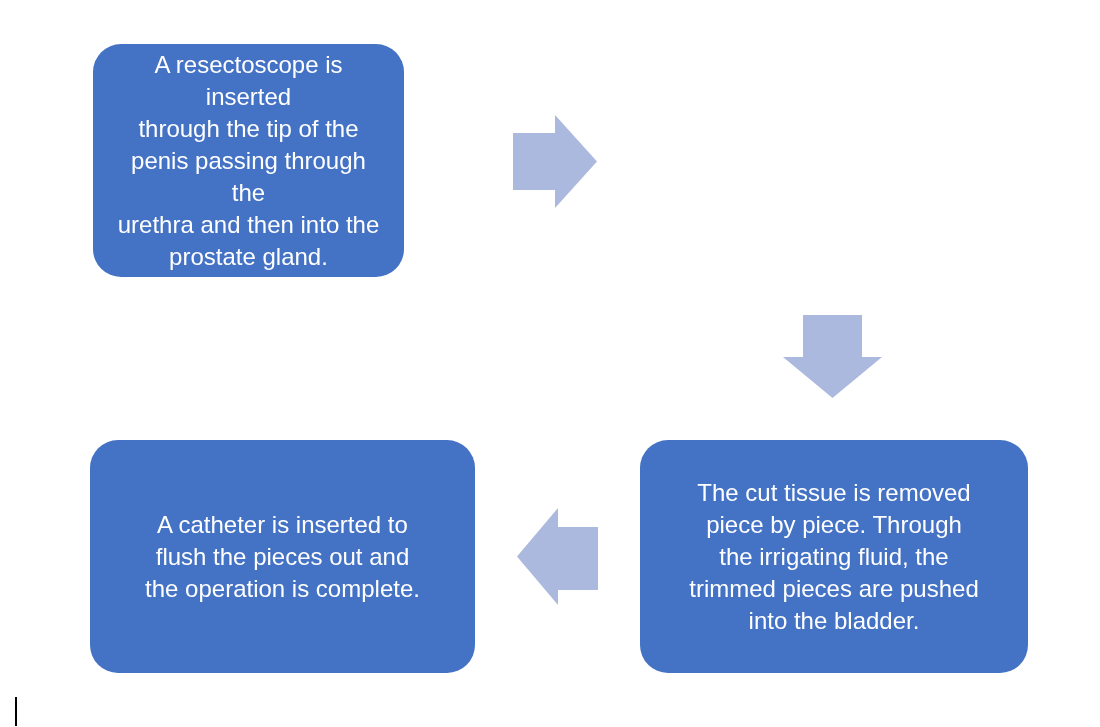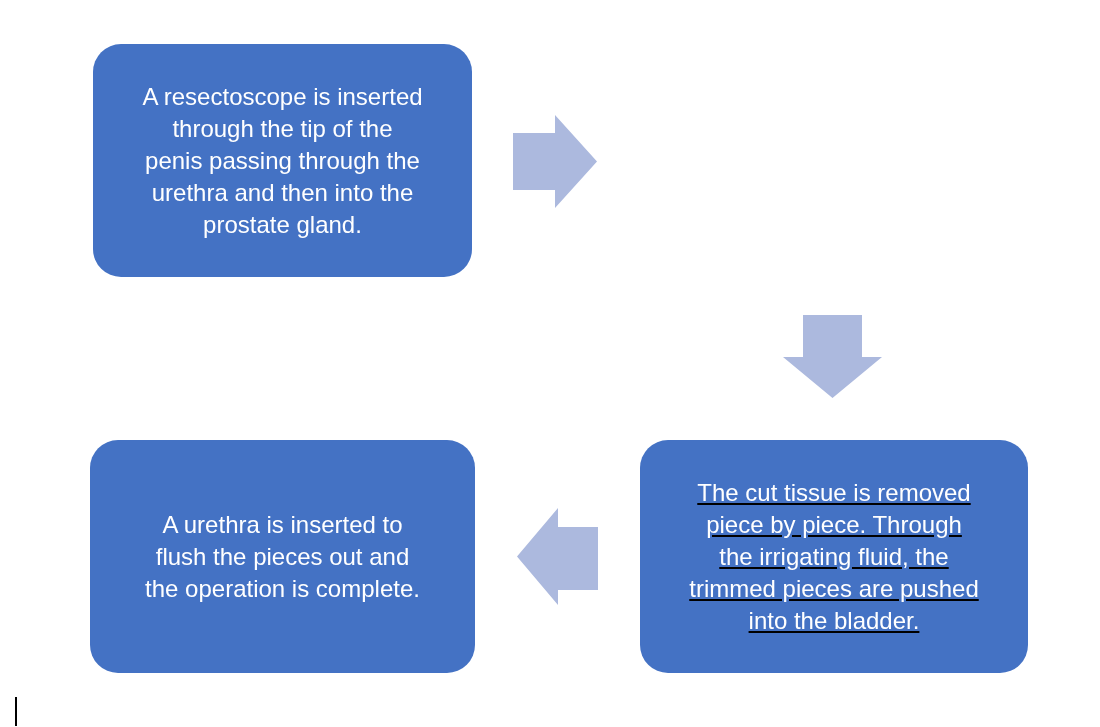--- a/index.html
+++ b/index.html
@@ -30,23 +30,23 @@
     justify-content: center;
     padding: 18px 20px;
   }
   .step-text {
     color: var(--box-text);
     font-size: 24px;
     line-height: 32px;
     text-align: center;
     white-space: pre-line;
   }
-  .step-1 { left: 93px;  top: 44px;  width: 379px; height: 233px; }
+  .step-1 { left: 93px;  top: 44px;  width: 311px; height: 233px; }
   .step-2 { left: 645px; top: 44px;  width: 383px; height: 233px; }
-  .step-3 { left: 640px; top: 440px; width: 388px; height: 233px; text-decoration: underline; }
+  .step-3 { left: 640px; top: 440px; width: 388px; height: 233px; }
   .step-4 { left: 90px;  top: 440px; width: 385px; height: 233px; }
   .arrow { position: absolute; display: block; }
   .arrow polygon { fill: var(--arrow-fill); }
   .arrow-right { left: 513px; top: 115px; width: 84px; height: 93px; }
   .arrow-down  { left: 783px; top: 315px; width: 99px; height: 83px; }
   .arrow-left  { left: 517px; top: 508px; width: 81px; height: 97px; }
   .text-cursor {
     position: absolute;
     left: 15px; top: 697px;
     width: 2px; height: 29px;
@@ -81,20 +81,20 @@
 the irrigating fluid, the
 trimmed pieces are pushed
 into the bladder.</div>
   </div>
 
   <svg class="arrow arrow-left" viewBox="0 0 81 97" preserveAspectRatio="none">
     <polygon points="0,48.5 41,0 41,19 81,19 81,82 41,82 41,97"></polygon>
   </svg>
 
   <div class="step step-4">
-    <div class="step-text">A urethra is inserted to
+    <div class="step-text">A catheter is inserted to
 flush the pieces out and
 the operation is complete.</div>
   </div>
 
   <div class="text-cursor"></div>
 
 </div>
 
 </body></html>

